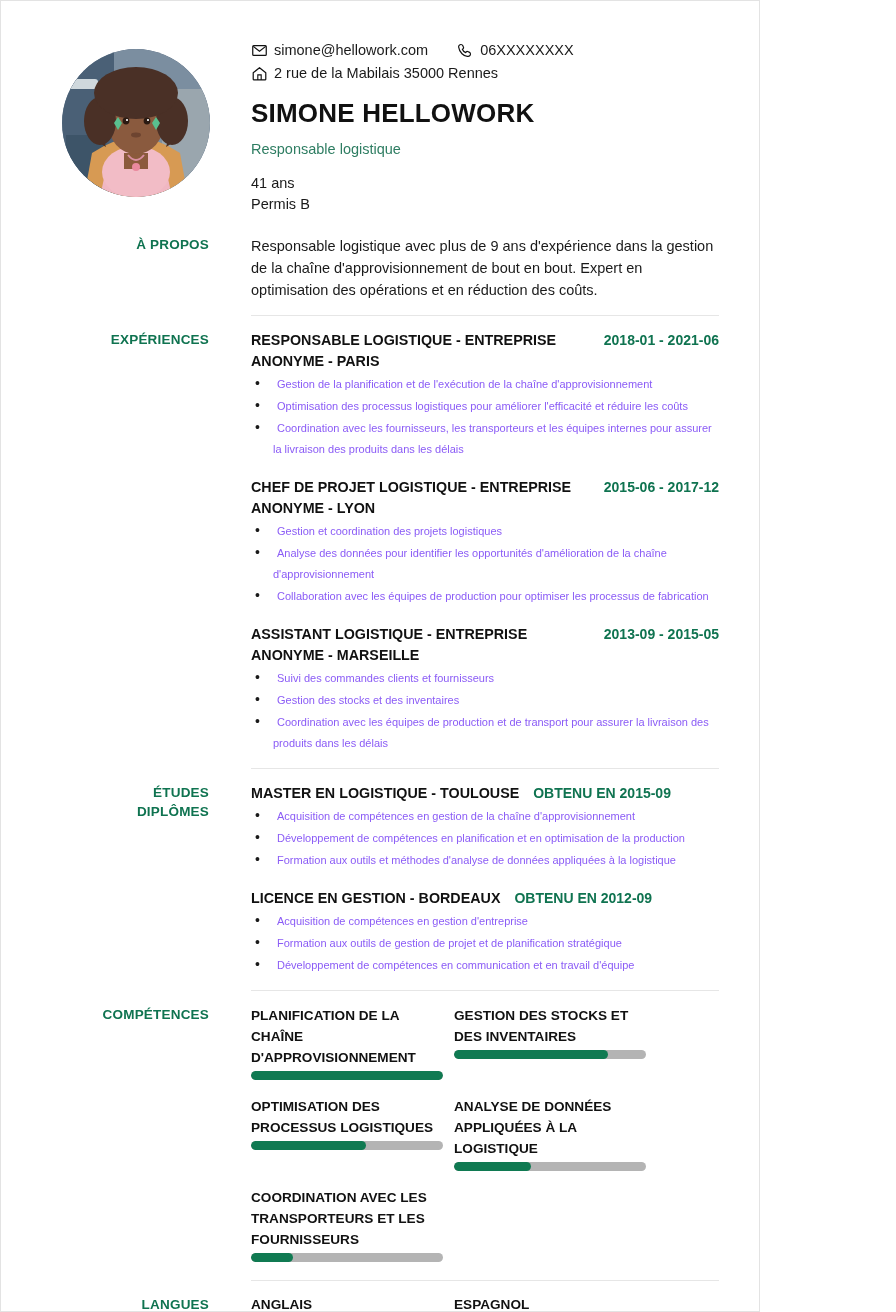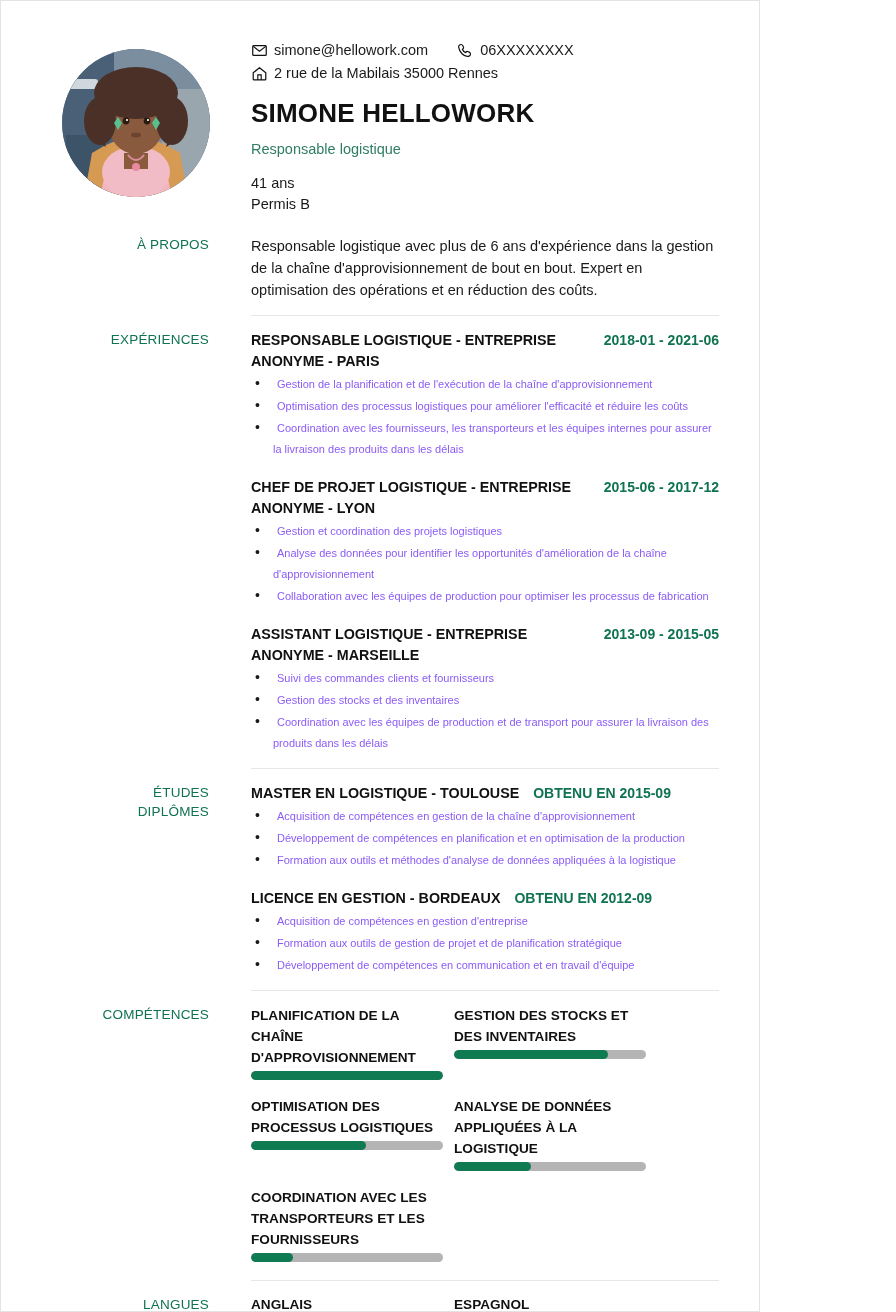--- a/index.html
+++ b/index.html
@@ -86,21 +86,21 @@
     padding: 0 40px;
     align-items: flex-start;
     margin-top: 9px;
   }
   .sec-label {
     width: 190px;
     flex: 0 0 190px;
     text-align: right;
     padding-right: 22px;
     font-size: 13.5px;
-    font-weight: normal;
+    font-weight: bold;
     color: #0f7350;
     letter-spacing: 0.2px;
     line-height: 19px;
   }
   .sec-body { flex: 1; padding-left: 20px; }
 
   .divider {
     height: 1px;
     background: #e6e6e6;
     margin: 14px 40px 14px 250px;
@@ -288,21 +288,21 @@
       <div class="meta-line">
         <div>41 ans</div>
         <div>Permis B</div>
       </div>
     </div>
   </div>
 
   <div class="section" style="margin-top:20px;">
     <div class="sec-label">À PROPOS</div>
     <div class="sec-body">
-      <div class="about-text">Responsable logistique avec plus de 6 ans d'expérience dans la gestion de la chaîne d'approvisionnement de bout en bout. Expert en optimisation des opérations et en réduction des coûts.</div>
+      <div class="about-text">Responsable logistique avec plus de 9 ans d'expérience dans la gestion de la chaîne d'approvisionnement de bout en bout. Expert en optimisation des opérations et en réduction des coûts.</div>
     </div>
   </div>
 
   <div class="divider"></div>
 
   <div class="section">
     <div class="sec-label">EXPÉRIENCES</div>
     <div class="sec-body">
 
       <div class="entry">

